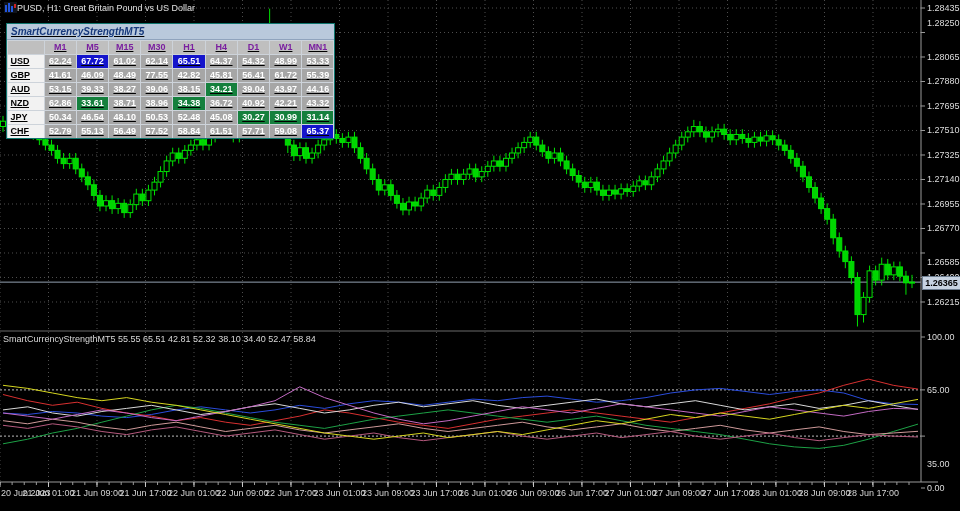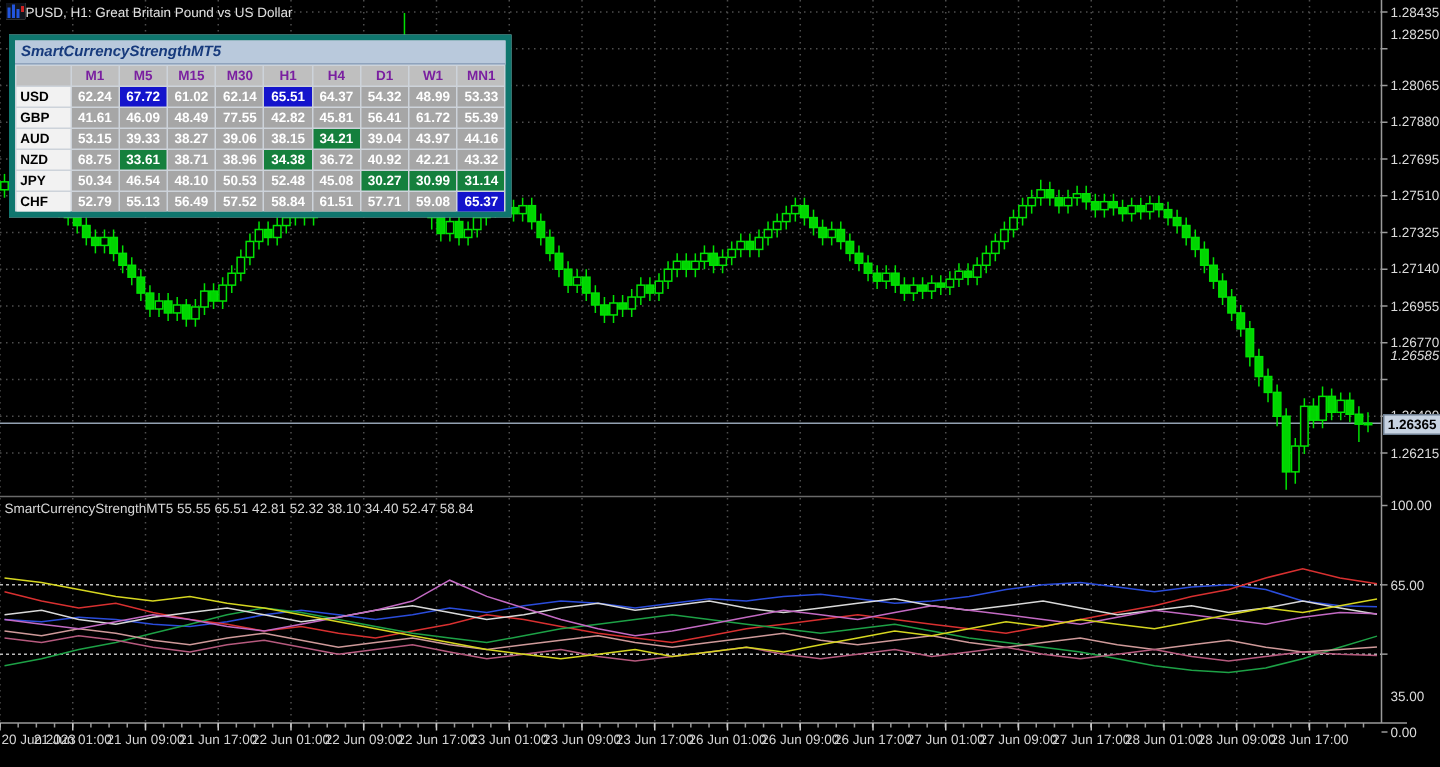--- a/index.html
+++ b/index.html
@@ -3,21 +3,21 @@
 <meta charset="utf-8">
 <style>
   html,body{margin:0;padding:0;background:#000;}
   .screen{position:relative;width:960px;height:511px;background:#000;overflow:hidden;
           font-family:"Liberation Sans",sans-serif;-webkit-font-smoothing:none;}
   svg{position:absolute;left:0;top:0;}
   .chart-title{position:absolute;left:4px;top:2px;height:12px;display:flex;align-items:center;gap:3px;z-index:6;}
   .chart-title .ttl{color:#e0e0e0;font-size:9px;letter-spacing:0px;white-space:nowrap;}
   .ticon{display:inline-block;width:13px;height:11px;}
   
-  .stable{position:absolute;left:6px;top:23px;width:327px;z-index:5;border:4px solid #0f766e;background:#cdd3da;}
+  .stable{position:absolute;left:6px;top:23px;width:327px;z-index:5;border:1px solid #0f766e;background:#cdd3da;text-decoration:underline;}
   .stable .trow{display:flex;height:14px;}
   .stable .ttlrow{height:15px;background:#b9c9dc;color:#173a7c;font-size:10px;font-weight:bold;
                   font-style:italic;display:flex;align-items:center;padding-left:4px;border-bottom:1px solid #8fa3bd;}
   .cell{box-sizing:border-box;width:32px;height:13px;margin:0.5px;display:flex;align-items:center;justify-content:center;
         font-size:9px;font-weight:bold;color:#fff;background:#a6a6a6;}
   .cell.lbl{width:37px;background:#f2f2f2;color:#000;justify-content:flex-start;padding-left:3px;}
   .cell.hdr{background:#bfbfbf;color:#7a1fa0;}
   .cell.hdr0{background:#bfbfbf;}
   .cell.strong{background:#1414cc;}
   .cell.weak{background:#15803d;}
@@ -585,21 +585,21 @@
         <div class="cell">38.27</div>
         <div class="cell">39.06</div>
         <div class="cell">38.15</div>
         <div class="cell weak">34.21</div>
         <div class="cell">39.04</div>
         <div class="cell">43.97</div>
         <div class="cell">44.16</div>
       </div>
       <div class="trow">
         <div class="cell lbl">NZD</div>
-        <div class="cell">68.75</div>
+        <div class="cell">62.86</div>
         <div class="cell weak">33.61</div>
         <div class="cell">38.71</div>
         <div class="cell">38.96</div>
         <div class="cell weak">34.38</div>
         <div class="cell">36.72</div>
         <div class="cell">40.92</div>
         <div class="cell">42.21</div>
         <div class="cell">43.32</div>
       </div>
       <div class="trow">
@@ -636,21 +636,21 @@
       <div class="axis-label" style="left: 927px; top: 3px;">1.28435</div>
       <div class="axis-label" style="left: 927px; top: 18px;">1.28250</div>
       <div class="axis-label" style="left: 927px; top: 51.9991px;">1.28065</div>
       <div class="axis-label" style="left: 927px; top: 76.4986px;">1.27880</div>
       <div class="axis-label" style="left: 927px; top: 100.998px;">1.27695</div>
       <div class="axis-label" style="left: 927px; top: 125.498px;">1.27510</div>
       <div class="axis-label" style="left: 927px; top: 149.997px;">1.27325</div>
       <div class="axis-label" style="left: 927px; top: 174.497px;">1.27140</div>
       <div class="axis-label" style="left: 927px; top: 198.996px;">1.26955</div>
       <div class="axis-label" style="left: 927px; top: 223.496px;">1.26770</div>
-      <div class="axis-label" style="left: 927px; top: 232px; font-style: italic;">1.26585</div>
+      <div class="axis-label" style="left: 927px; top: 257px;">1.26585</div>
       <div class="axis-label" style="left: 927px; top: 272.495px;">1.26400</div>
       <div class="axis-label" style="left: 927px; top: 296.995px;">1.26215</div>
       <div class="axis-label" style="left: 927px; top: 332px;">100.00</div>
       <div class="axis-label" style="left: 927px; top: 384.9px;">65.00</div>
       <div class="axis-label" style="left: 927px; top: 431.1px; margin-top: 28px;">35.00</div>
       <div class="axis-label" style="left: 927px; top: 483px;">0.00</div>
       <div class="time-label" style="left: 1px;">20 Jun 2023</div>
       <div class="time-label" style="left: 22.5px;">21 Jun 01:00</div>
       <div class="time-label" style="left: 71px;">21 Jun 09:00</div>
       <div class="time-label" style="left: 119.5px;">21 Jun 17:00</div>

